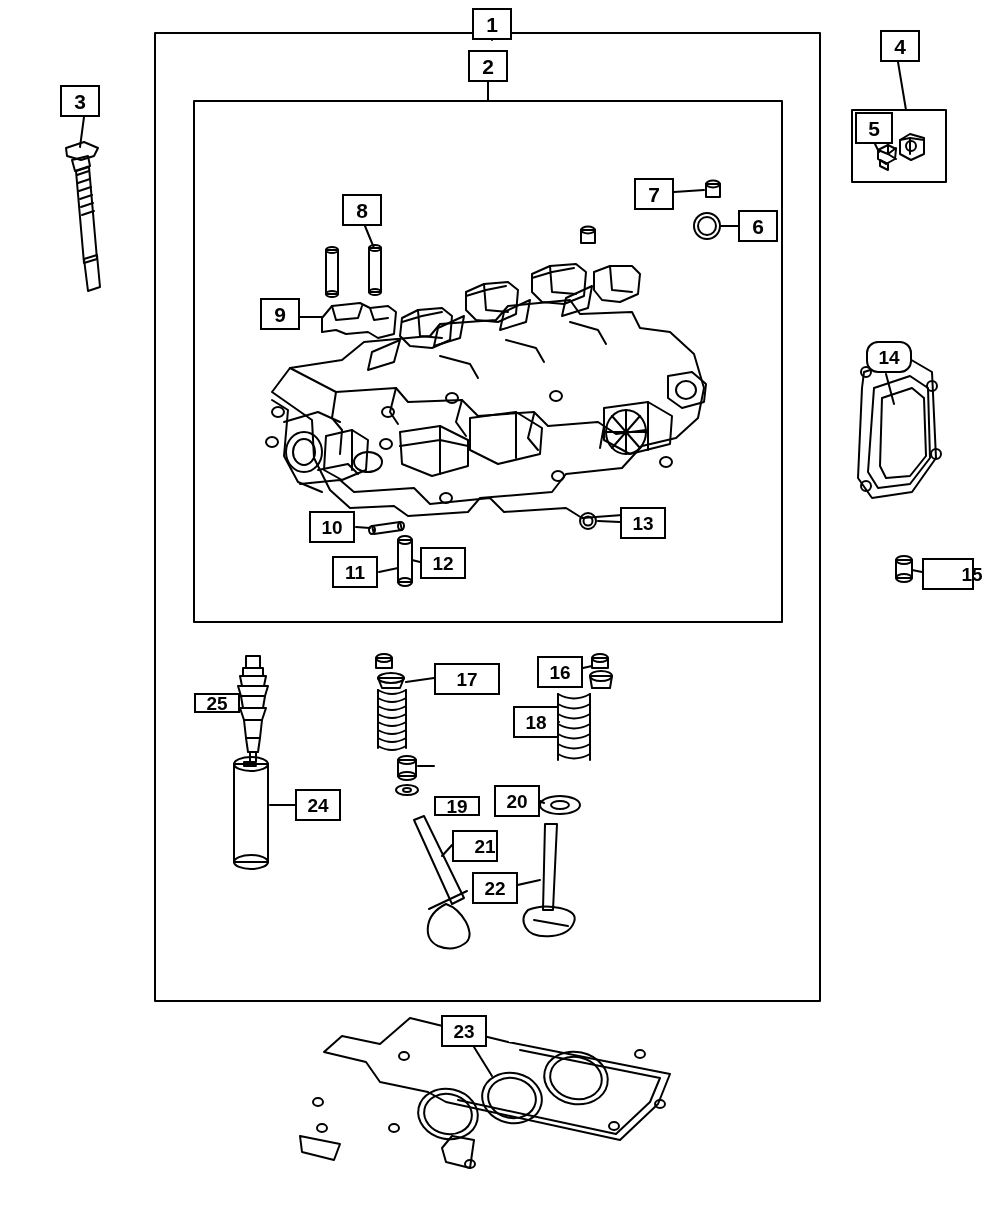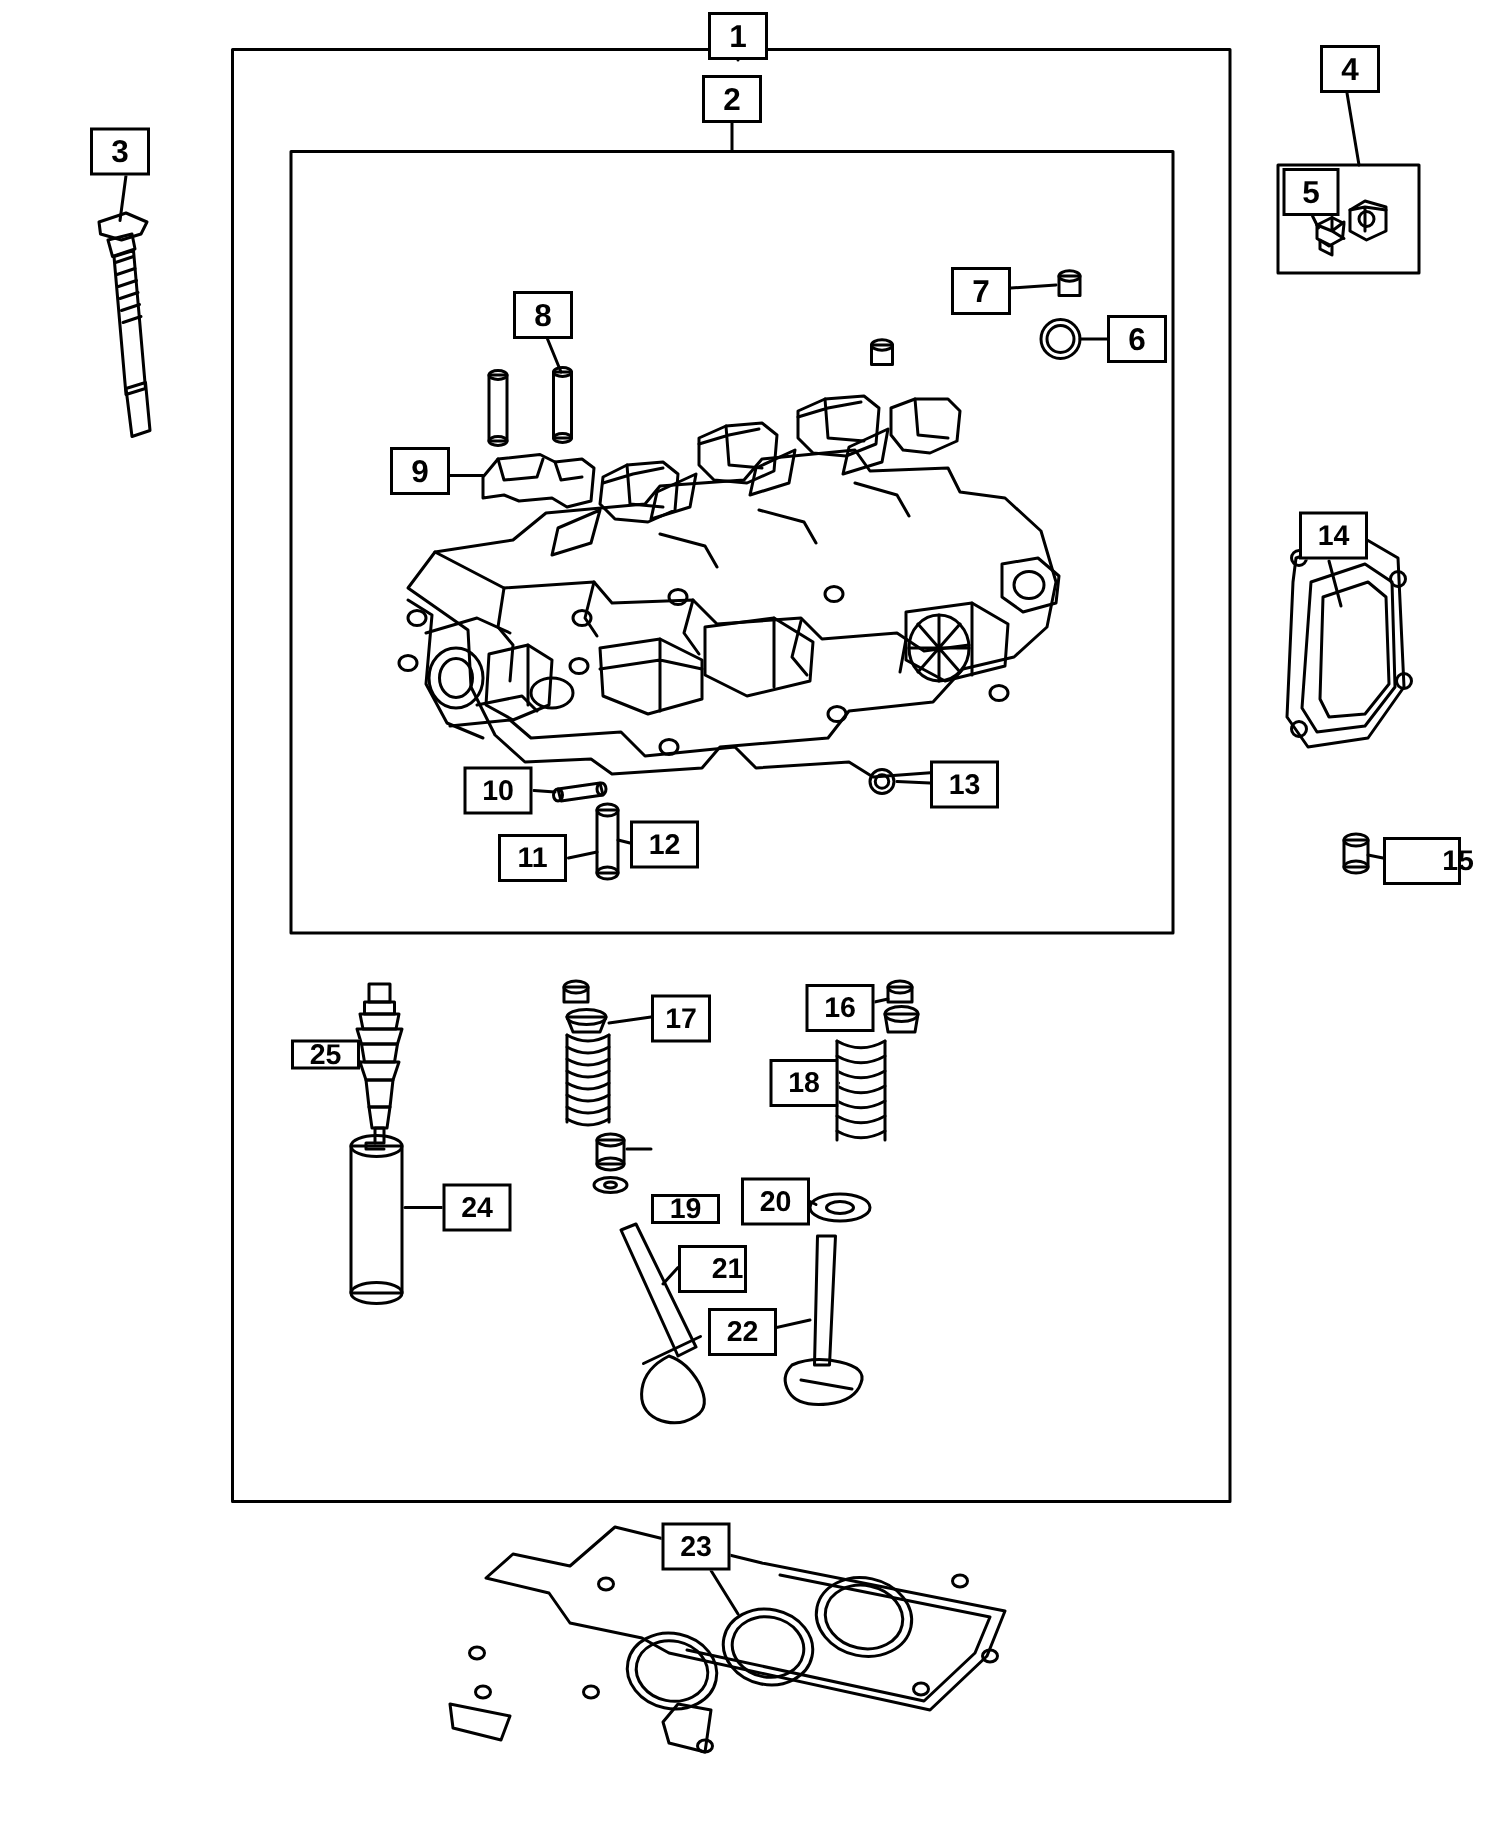--- a/index.html
+++ b/index.html
@@ -318,24 +318,24 @@
   <div class="callout" style="left:880px; top:30px; width:40px; height:32px;">4</div>
   <div class="callout" style="left:855px; top:112px; width:38px; height:32px;">5</div>
   <div class="callout" style="left:738px; top:210px; width:40px; height:32px;">6</div>
   <div class="callout" style="left:634px; top:178px; width:40px; height:32px;">7</div>
   <div class="callout" style="left:342px; top:194px; width:40px; height:32px;">8</div>
   <div class="callout" style="left:260px; top:298px; width:40px; height:32px;">9</div>
   <div class="callout small" style="left:309px; top:511px; width:46px; height:32px;text-align:center;">10</div>
   <div class="callout small" style="left:332px; top:556px; width:46px; height:32px;">11</div>
   <div class="callout small" style="left:420px; top:547px; width:46px; height:32px;">12</div>
   <div class="callout small" style="left:620px; top:507px; width:46px; height:32px;">13</div>
-  <div class="callout small" style="left:866px; top:341px; width:46px; height:32px;">14</div>
+  <div class="callout small" style="left:866px; top:341px; width:46px; height:32px;border-radius:12px;">14</div>
   <div class="callout small" style="left:922px; top:558px; width:46px; height:32px;padding-left:48px;">15</div>
   <div class="callout small" style="left:537px; top:656px; width:46px; height:32px;">16</div>
-  <div class="callout small" style="left:434px; top:663px; width:40px; height:32px;">17</div>
+  <div class="callout small" style="left:434px; top:663px; width:66px; height:32px;">17</div>
   <div class="callout small" style="left:513px; top:706px; width:46px; height:32px;">18</div>
   <div class="callout small" style="left:434px; top:748px; width:46px; height:20px;margin-top:48px;">19</div>
   <div class="callout small" style="left:494px; top:785px; width:46px; height:32px;">20</div>
   <div class="callout small" style="left:452px; top:830px; width:46px; height:32px;padding-left:20px;">21</div>
   <div class="callout small" style="left:472px; top:872px; width:46px; height:32px;">22</div>
   <div class="callout small" style="left:441px; top:1015px; width:46px; height:32px;text-align:center;">23</div>
   <div class="callout small" style="left:295px; top:789px; width:46px; height:32px;">24</div>
   <div class="callout small" style="left:194px; top:693px; width:46px; height:20px;">25</div>
 
 </div>

